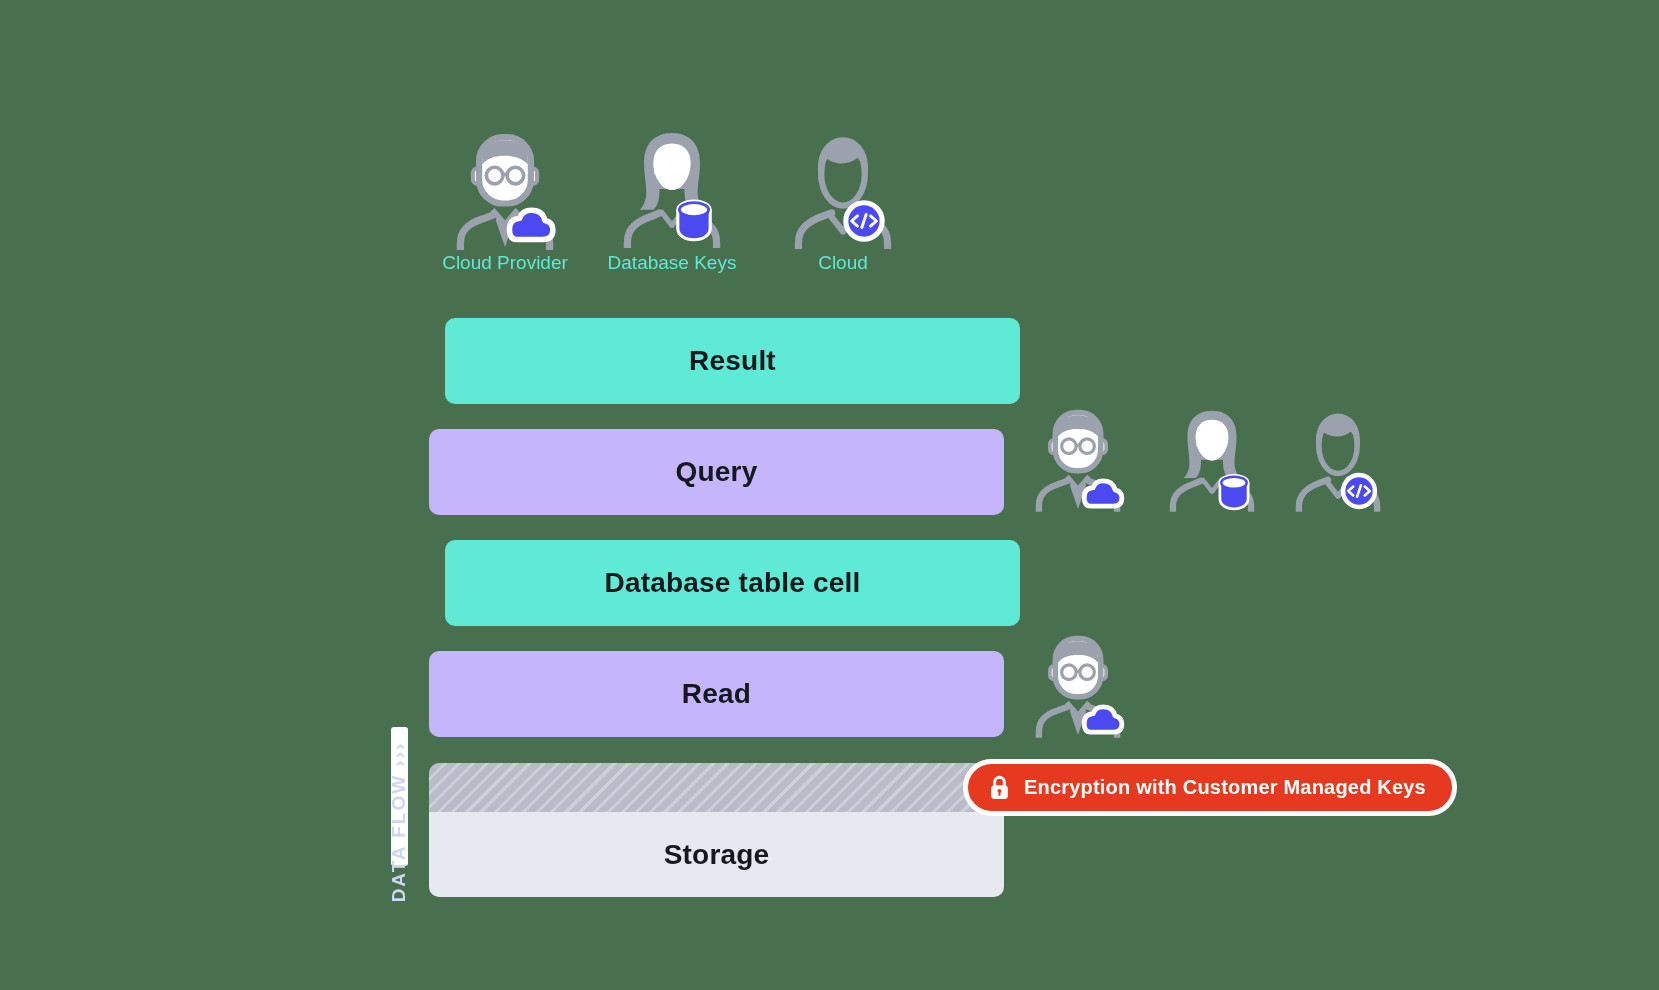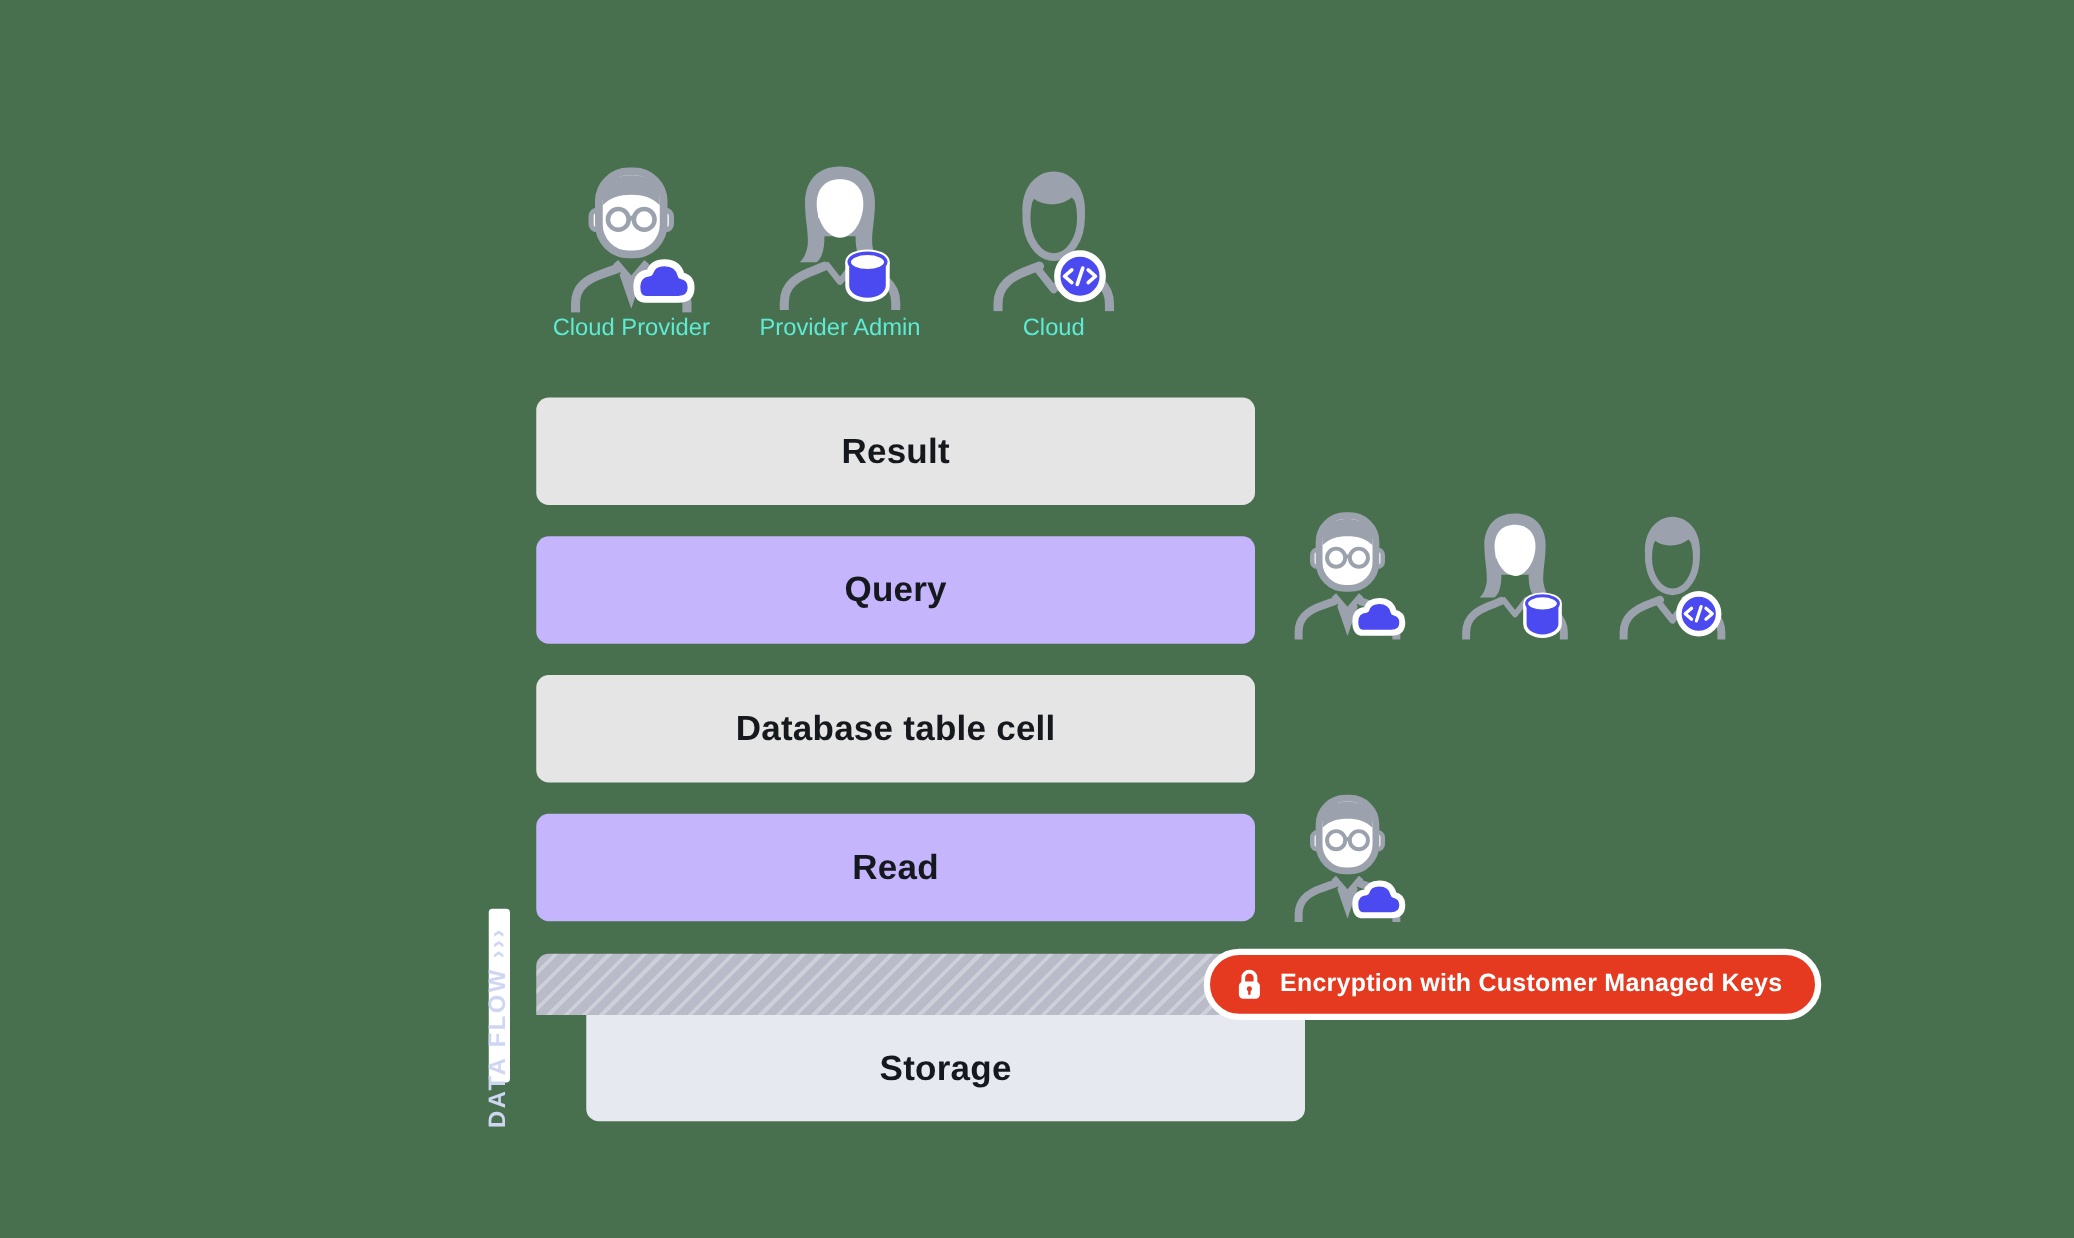--- a/index.html
+++ b/index.html
@@ -7,31 +7,31 @@
     position:relative; width:1659px; height:990px;
     background:#48704e; overflow:hidden;
     font-family:"Liberation Sans","DejaVu Sans",sans-serif;
   }
   
   .row {
     position:absolute; left:429px; width:575px; height:86px;
     border-radius:10px; display:flex; align-items:center; justify-content:center;
     font-size:28px; font-weight:600; color:#15181d; letter-spacing:.2px;
   }
-  .row.gray { background:#e5e5e5; }
+  .row.gray { background:#5eead4;margin-left:16px; }
   .row.lav  { background:#c4b5fd; }
   .storage-block { position:absolute; left:429px; top:763px; width:575px; height:134px; }
   .hatch-band {
     position:absolute; left:0; top:0; width:575px; height:49px;
     border-radius:10px 10px 0 0;
     background:repeating-linear-gradient(135deg,#cdd0d9 0 3px,#b9bcc8 3px 10px);
   }
   .row.storage {
     position:absolute; left:0; top:49px; width:575px; height:85px;
-    border-radius:0 0 10px 10px; background:#e7e9f1;margin-left:40px;
+    border-radius:0 0 10px 10px; background:#e7e9f1;
   }
   
   .persona { position:absolute; }
   .persona .pbody { display:block; width:100%; height:auto; }
   .persona .pbadge { position:absolute; }
   .persona.lg { width:114px; height:118px; }
   .persona.sm { width:100px; height:104px; }
   .persona.lg .badge-cloud { width:60px; right:2px;  bottom:4px; }
   .persona.lg .badge-db    { width:46px; right:12px; bottom:4px; }
   .persona.lg .badge-code  { width:48px; right:12px; bottom:4px; }
@@ -134,21 +134,21 @@
   <div class="persona-label" style="left:395px">Cloud Provider</div>
 
   <div class="persona lg" style="left:615px;top:130px">
     <svg class="pbody" viewBox="0 0 110 114">
         <use href="#p-woman"></use>
       </svg>
     <svg class="pbadge badge-db" viewBox="0 0 66 70">
         <use href="#b-db"></use>
       </svg>
   </div>
-  <div class="persona-label" style="left:562px">Provider Admin</div>
+  <div class="persona-label" style="left:562px">Database Keys</div>
 
   <div class="persona lg" style="left:786px;top:131px">
     <svg class="pbody" viewBox="0 0 110 114">
         <use href="#p-man"></use>
       </svg>
     <svg class="pbadge badge-code" viewBox="0 0 66 66">
         <use href="#b-code"></use>
       </svg>
   </div>
   <div class="persona-label" style="left:733px">Cloud</div>

